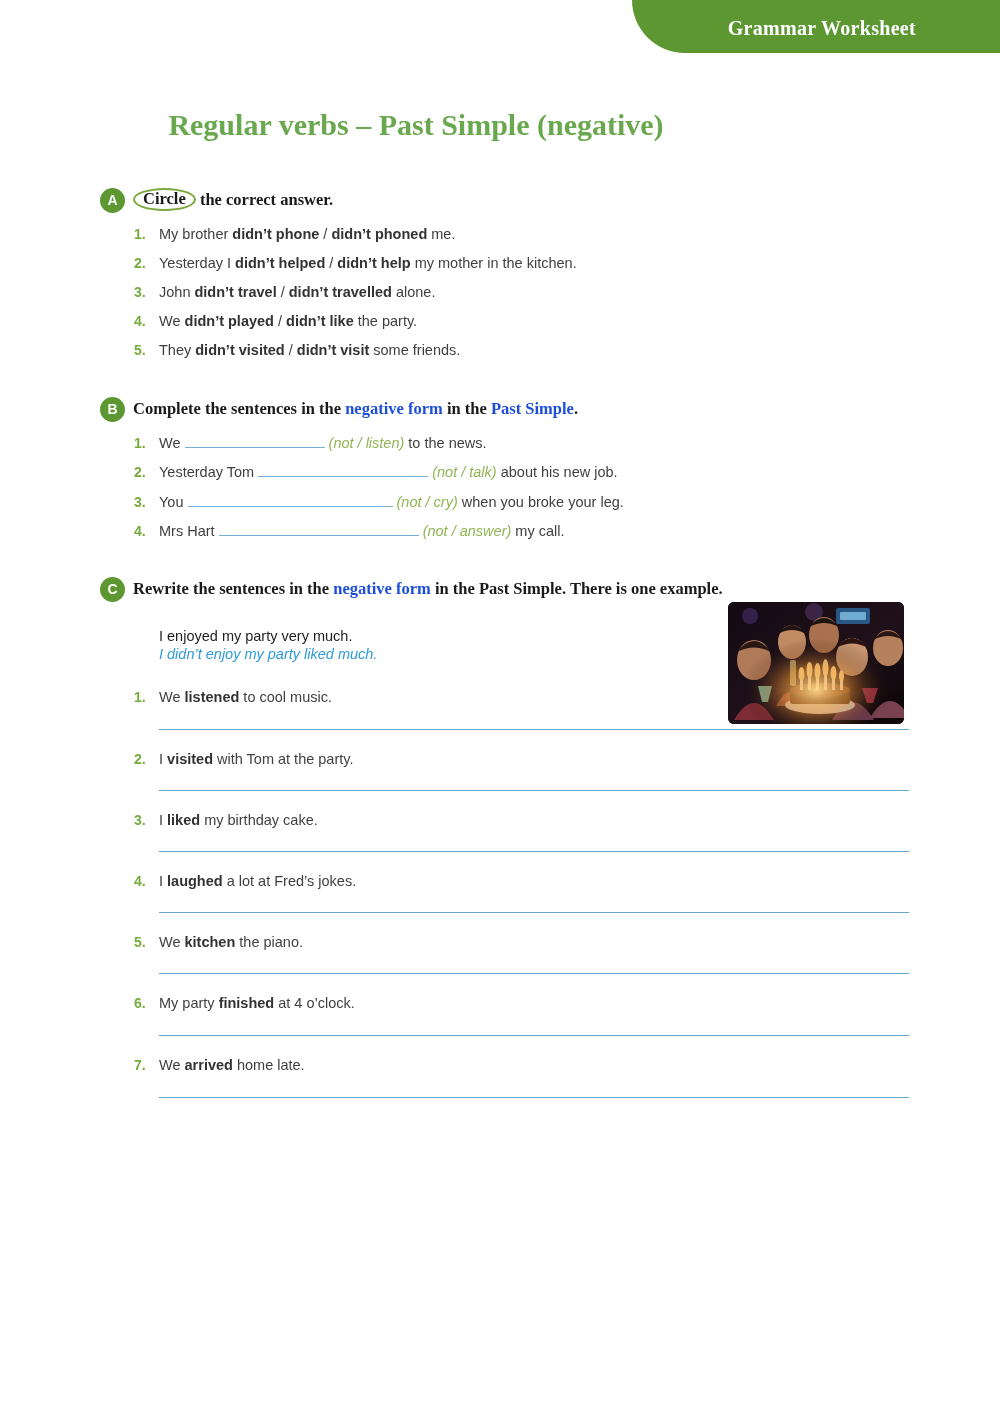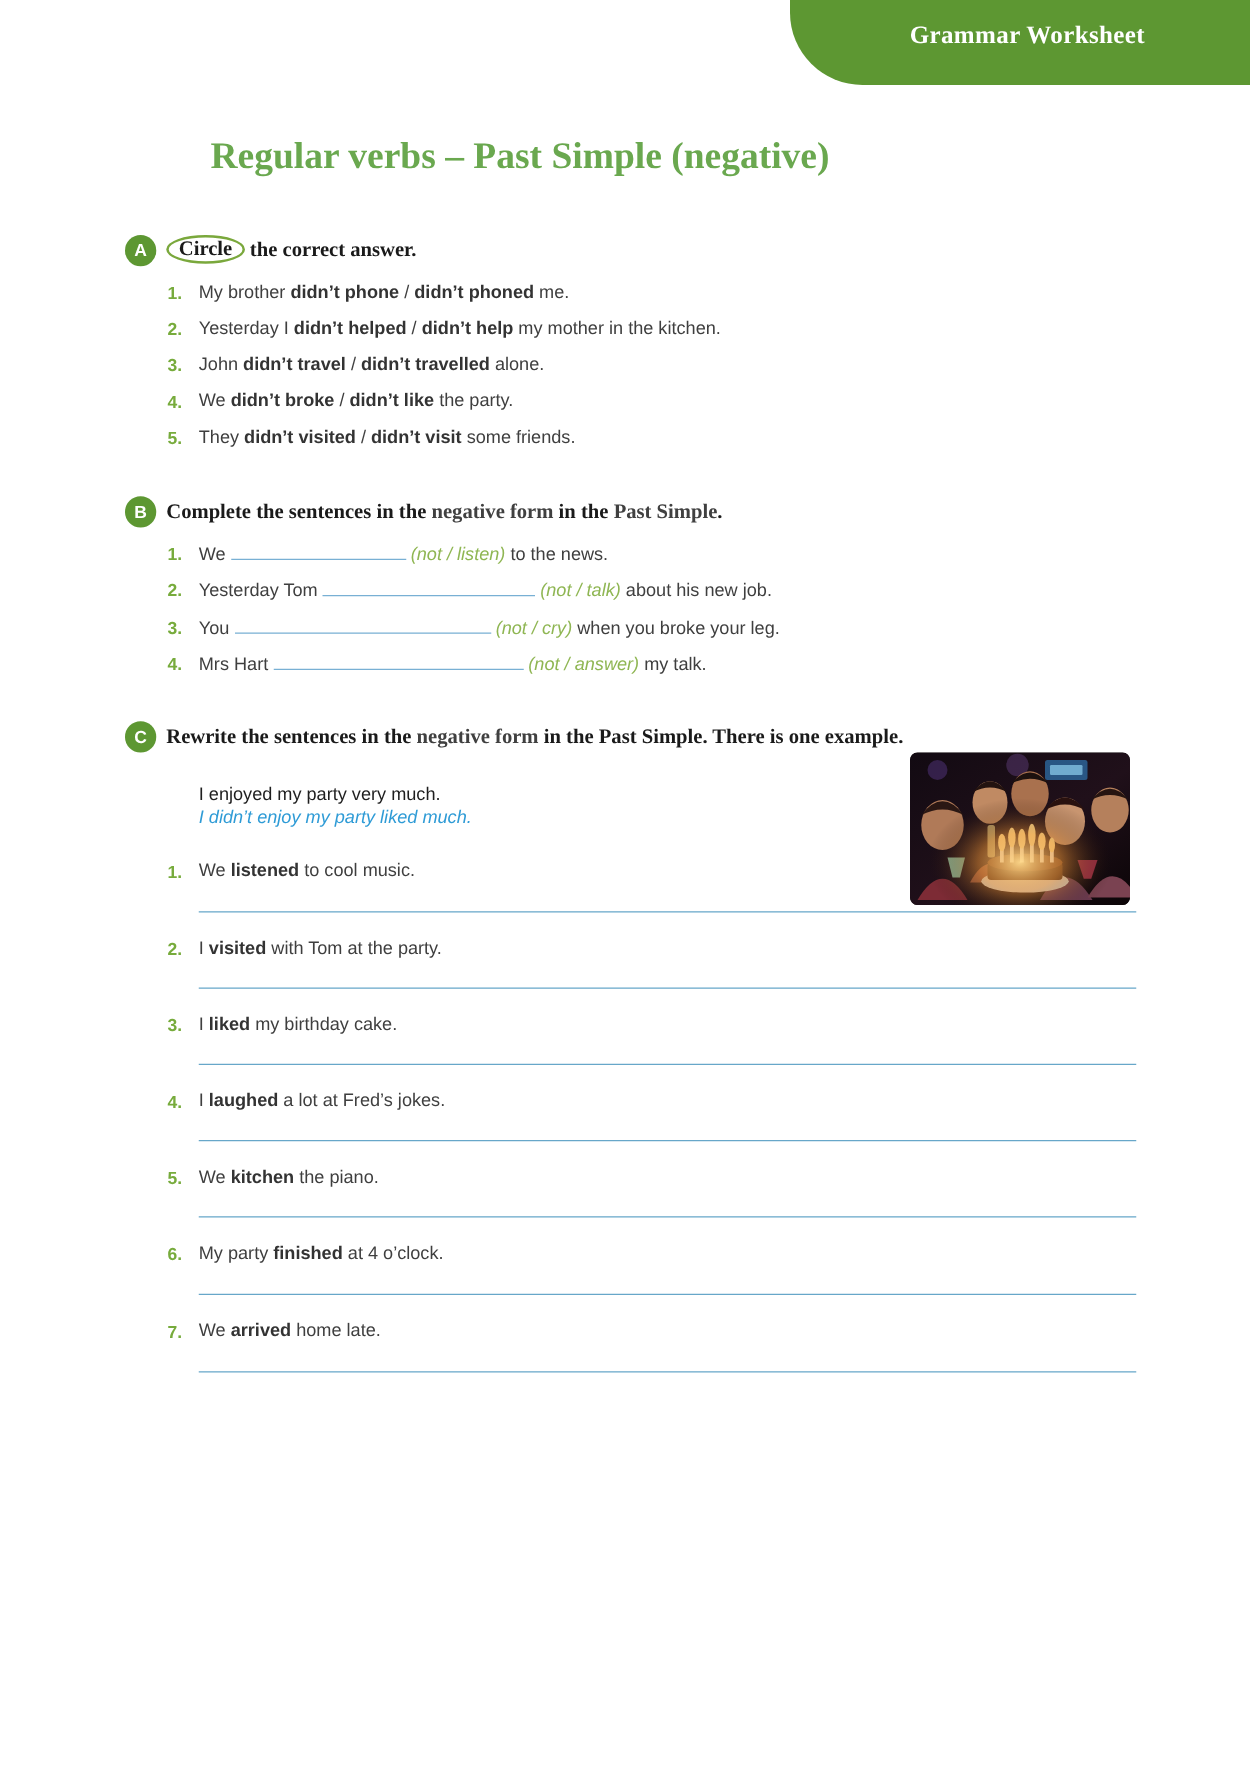--- a/index.html
+++ b/index.html
@@ -15,21 +15,21 @@
     color: #3a3a3a;
     overflow: hidden;
   }
 
   
   .banner {
     position: absolute;
     top: 0;
     left: 632px;
     width: 368px;
-    height: 68px;
+    height: 53px;
     background: #5d9732;
     border-bottom-left-radius: 58px;
   }
   .banner-title {
     position: absolute;
     right: 84px;
     top: 17px;
     color: #ffffff;
     font-family: "Liberation Serif", serif;
     font-weight: bold;
@@ -80,21 +80,21 @@
   }
   .circle-word {
     display: inline-block;
     border: 2px solid #7aa83c;
     border-radius: 50%;
     padding: 0px 8px 1px 8px;
     line-height: 18px;
     position: relative;
     top: -1px;
   }
-  .g { color: #404040; }
+  .g { color: #1d4ed8; }
 
   
   .row {
     position: absolute;
     left: 0;
     width: 1000px;
     font-size: 14.5px;
     line-height: 20px;
     color: #3f3f3f;
   }
@@ -186,21 +186,21 @@
 <div class="row" style="top:253px;">
   <span class="num">2.</span>
   <span class="txt"><span>Yesterday I </span><b>didn’t helped</b><span> / </span><b>didn’t help</b><span> my mother in the kitchen.</span></span>
 </div>
 <div class="row" style="top:282px;">
   <span class="num">3.</span>
   <span class="txt"><span>John </span><b>didn’t travel</b><span> / </span><b>didn’t travelled</b><span> alone.</span></span>
 </div>
 <div class="row" style="top:311px;">
   <span class="num">4.</span>
-  <span class="txt"><span>We </span><b>didn’t broke</b><span> / </span><b>didn’t like</b><span> the party.</span></span>
+  <span class="txt"><span>We </span><b>didn’t played</b><span> / </span><b>didn’t like</b><span> the party.</span></span>
 </div>
 <div class="row" style="top:340px;">
   <span class="num">5.</span>
   <span class="txt"><span>They </span><b>didn’t visited</b><span> / </span><b>didn’t visit</b><span> some friends.</span></span>
 </div>
 
 <div class="section" style="top:397px;">
   <div class="sec-head" style="padding-left:133px;">
     <span class="badge">B</span>
     <span>Complete the sentences in the </span><span class="g">negative form</span><span> in the </span><span class="g">Past Simple</span><span>.</span>
@@ -214,21 +214,21 @@
 <div class="row" style="top:462px;">
   <span class="num">2.</span>
   <span class="txt"><span>Yesterday Tom</span> <span class="blank" style="width:170px;"></span> <span class="hint">(not / talk)</span><span> about his new job.</span></span>
 </div>
 <div class="row" style="top:492px;">
   <span class="num">3.</span>
   <span class="txt"><span>You</span> <span class="blank" style="width:205px;"></span> <span class="hint">(not / cry)</span><span> when you broke your leg.</span></span>
 </div>
 <div class="row" style="top:521px;">
   <span class="num">4.</span>
-  <span class="txt"><span>Mrs Hart</span> <span class="blank" style="width:200px;"></span> <span class="hint">(not / answer)</span><span> my talk.</span></span>
+  <span class="txt"><span>Mrs Hart</span> <span class="blank" style="width:200px;"></span> <span class="hint">(not / answer)</span><span> my call.</span></span>
 </div>
 
 <div class="section" style="top:577px;">
   <div class="sec-head">
     <span class="badge">C</span>
     <span>Rewrite the sentences in the </span><span class="g">negative form</span><span> in the Past Simple. There is one example.</span>
   </div>
 </div>
 
 <div class="example" style="top:627px;">

